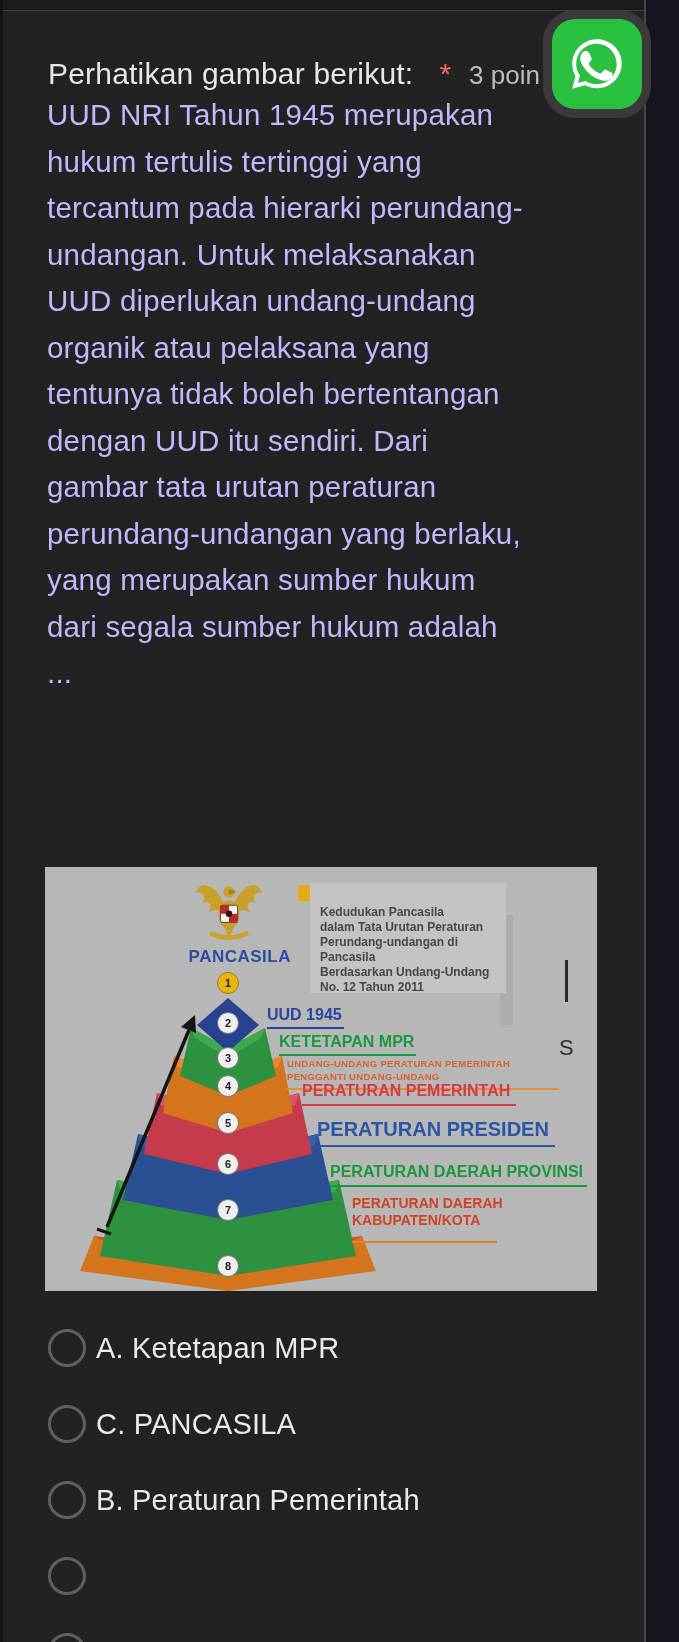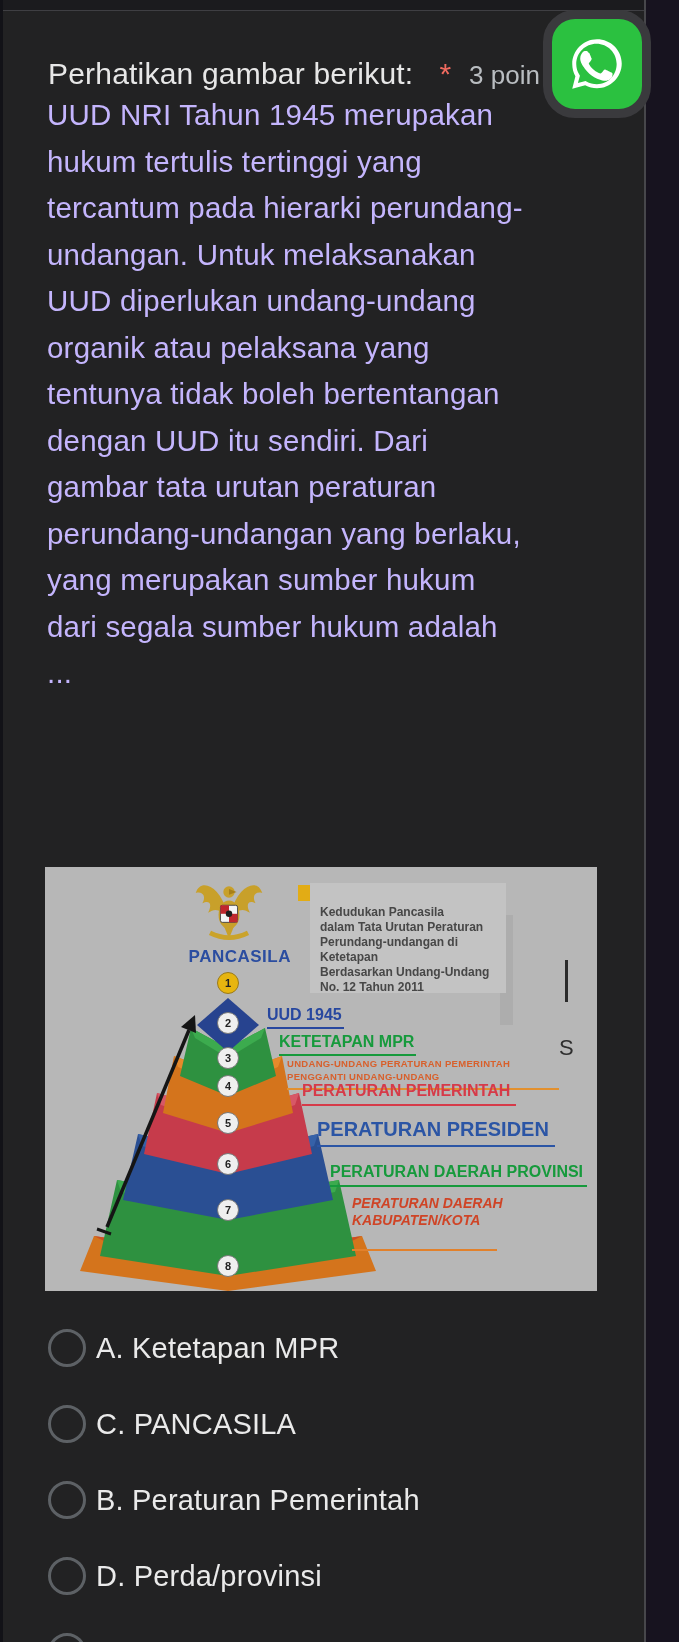--- a/index.html
+++ b/index.html
@@ -50,21 +50,21 @@
   .plabel{position:absolute;font-weight:bold;white-space:nowrap;}
   .lb-uud {left:222px;top:139px;font-size:16px;color:#27479f;border-bottom:2px solid #27479f;padding:0 2px 3px 0;}
   .lb-tap {left:234px;top:166px;font-size:16px;color:#169a3c;border-bottom:2px solid #169a3c;padding:0 2px 3px 0;}
   .lb-uu  {left:242px;top:190px;font-size:9.5px;line-height:13px;color:#d8602c;width:272px;
            border-bottom:2px solid #e2902e;padding-bottom:5px;letter-spacing:.3px;}
   .lb-uu span{display:block;}
   .lb-pp  {left:257px;top:215px;font-size:16px;color:#d63a49;border-bottom:2px solid #d63a49;padding:0 6px 4px 0;}
   .lb-pres{left:272px;top:251px;font-size:20px;color:#2b55a5;border-bottom:2px solid #2b55a5;padding:0 6px 4px 0;}
   .lb-prov{left:285px;top:296px;font-size:16px;color:#169a3c;border-bottom:2px solid #169a3c;padding:0 4px 4px 0;}
   .lb-kab {left:307px;top:328px;font-size:14px;line-height:17px;color:#cf4426;width:145px;
-           border-bottom:2px solid #e2812b;padding-bottom:20px;font-style:italic;}
+           border-bottom:2px solid #e2812b;padding-bottom:12px;}
   .lb-kab span{display:block;}
 
   
   .options{position:absolute;left:48px;top:1328px;width:560px;}
   .option{display:flex;align-items:center;height:40px;margin-bottom:36px;}
   .radio{width:38px;height:38px;box-sizing:border-box;border:3px solid #5d6165;border-radius:50%;flex:0 0 38px;}
   .opt-label{margin-left:10px;font-size:29px;color:#eaeaea;letter-spacing:.2px;}
 </style>
 </head>
 <body>
@@ -109,21 +109,21 @@
       <circle cx="40" cy="44" r="3.4" fill="#1d1d1d"></circle>
       <path d="M20 64 Q40 74 60 64" stroke="#caa32b" stroke-width="5" fill="none"></path>
     </svg>
 
     <div class="pancasila plabel" style="position:absolute;">PANCASILA</div>
 
     <div class="ysquare"></div>
     <div class="caption">
       <div>Kedudukan Pancasila</div>
       <div>dalam Tata Urutan Peraturan</div>
-      <div>Perundang-undangan di Ketetapan</div>
+      <div>Perundang-undangan di Pancasila</div>
       <div>Berdasarkan Undang-Undang</div>
       <div>No. 12 Tahun 2011</div>
     </div>
 
     <div class="caret-bar"></div>
     <div class="stray-s">S</div>
 
     <svg class="pyr" viewBox="0 0 552 424">
 
       <polygon points="49,369 183,389 317,369 331,404 183,424 35,404" fill="#d4741c"></polygon>
@@ -183,20 +183,19 @@
     <div class="option">
       <div class="radio"></div>
       <div class="opt-label">C. PANCASILA</div>
     </div>
     <div class="option">
       <div class="radio"></div>
       <div class="opt-label">B. Peraturan Pemerintah</div>
     </div>
     <div class="option">
       <div class="radio"></div>
-      <div class="opt-label">D. Perda/provinsi</div>
     </div>
     <div class="option">
       <div class="radio"></div>
       <div class="opt-label"></div>
     </div>
   </div>
 </div>
 
 </body></html>

